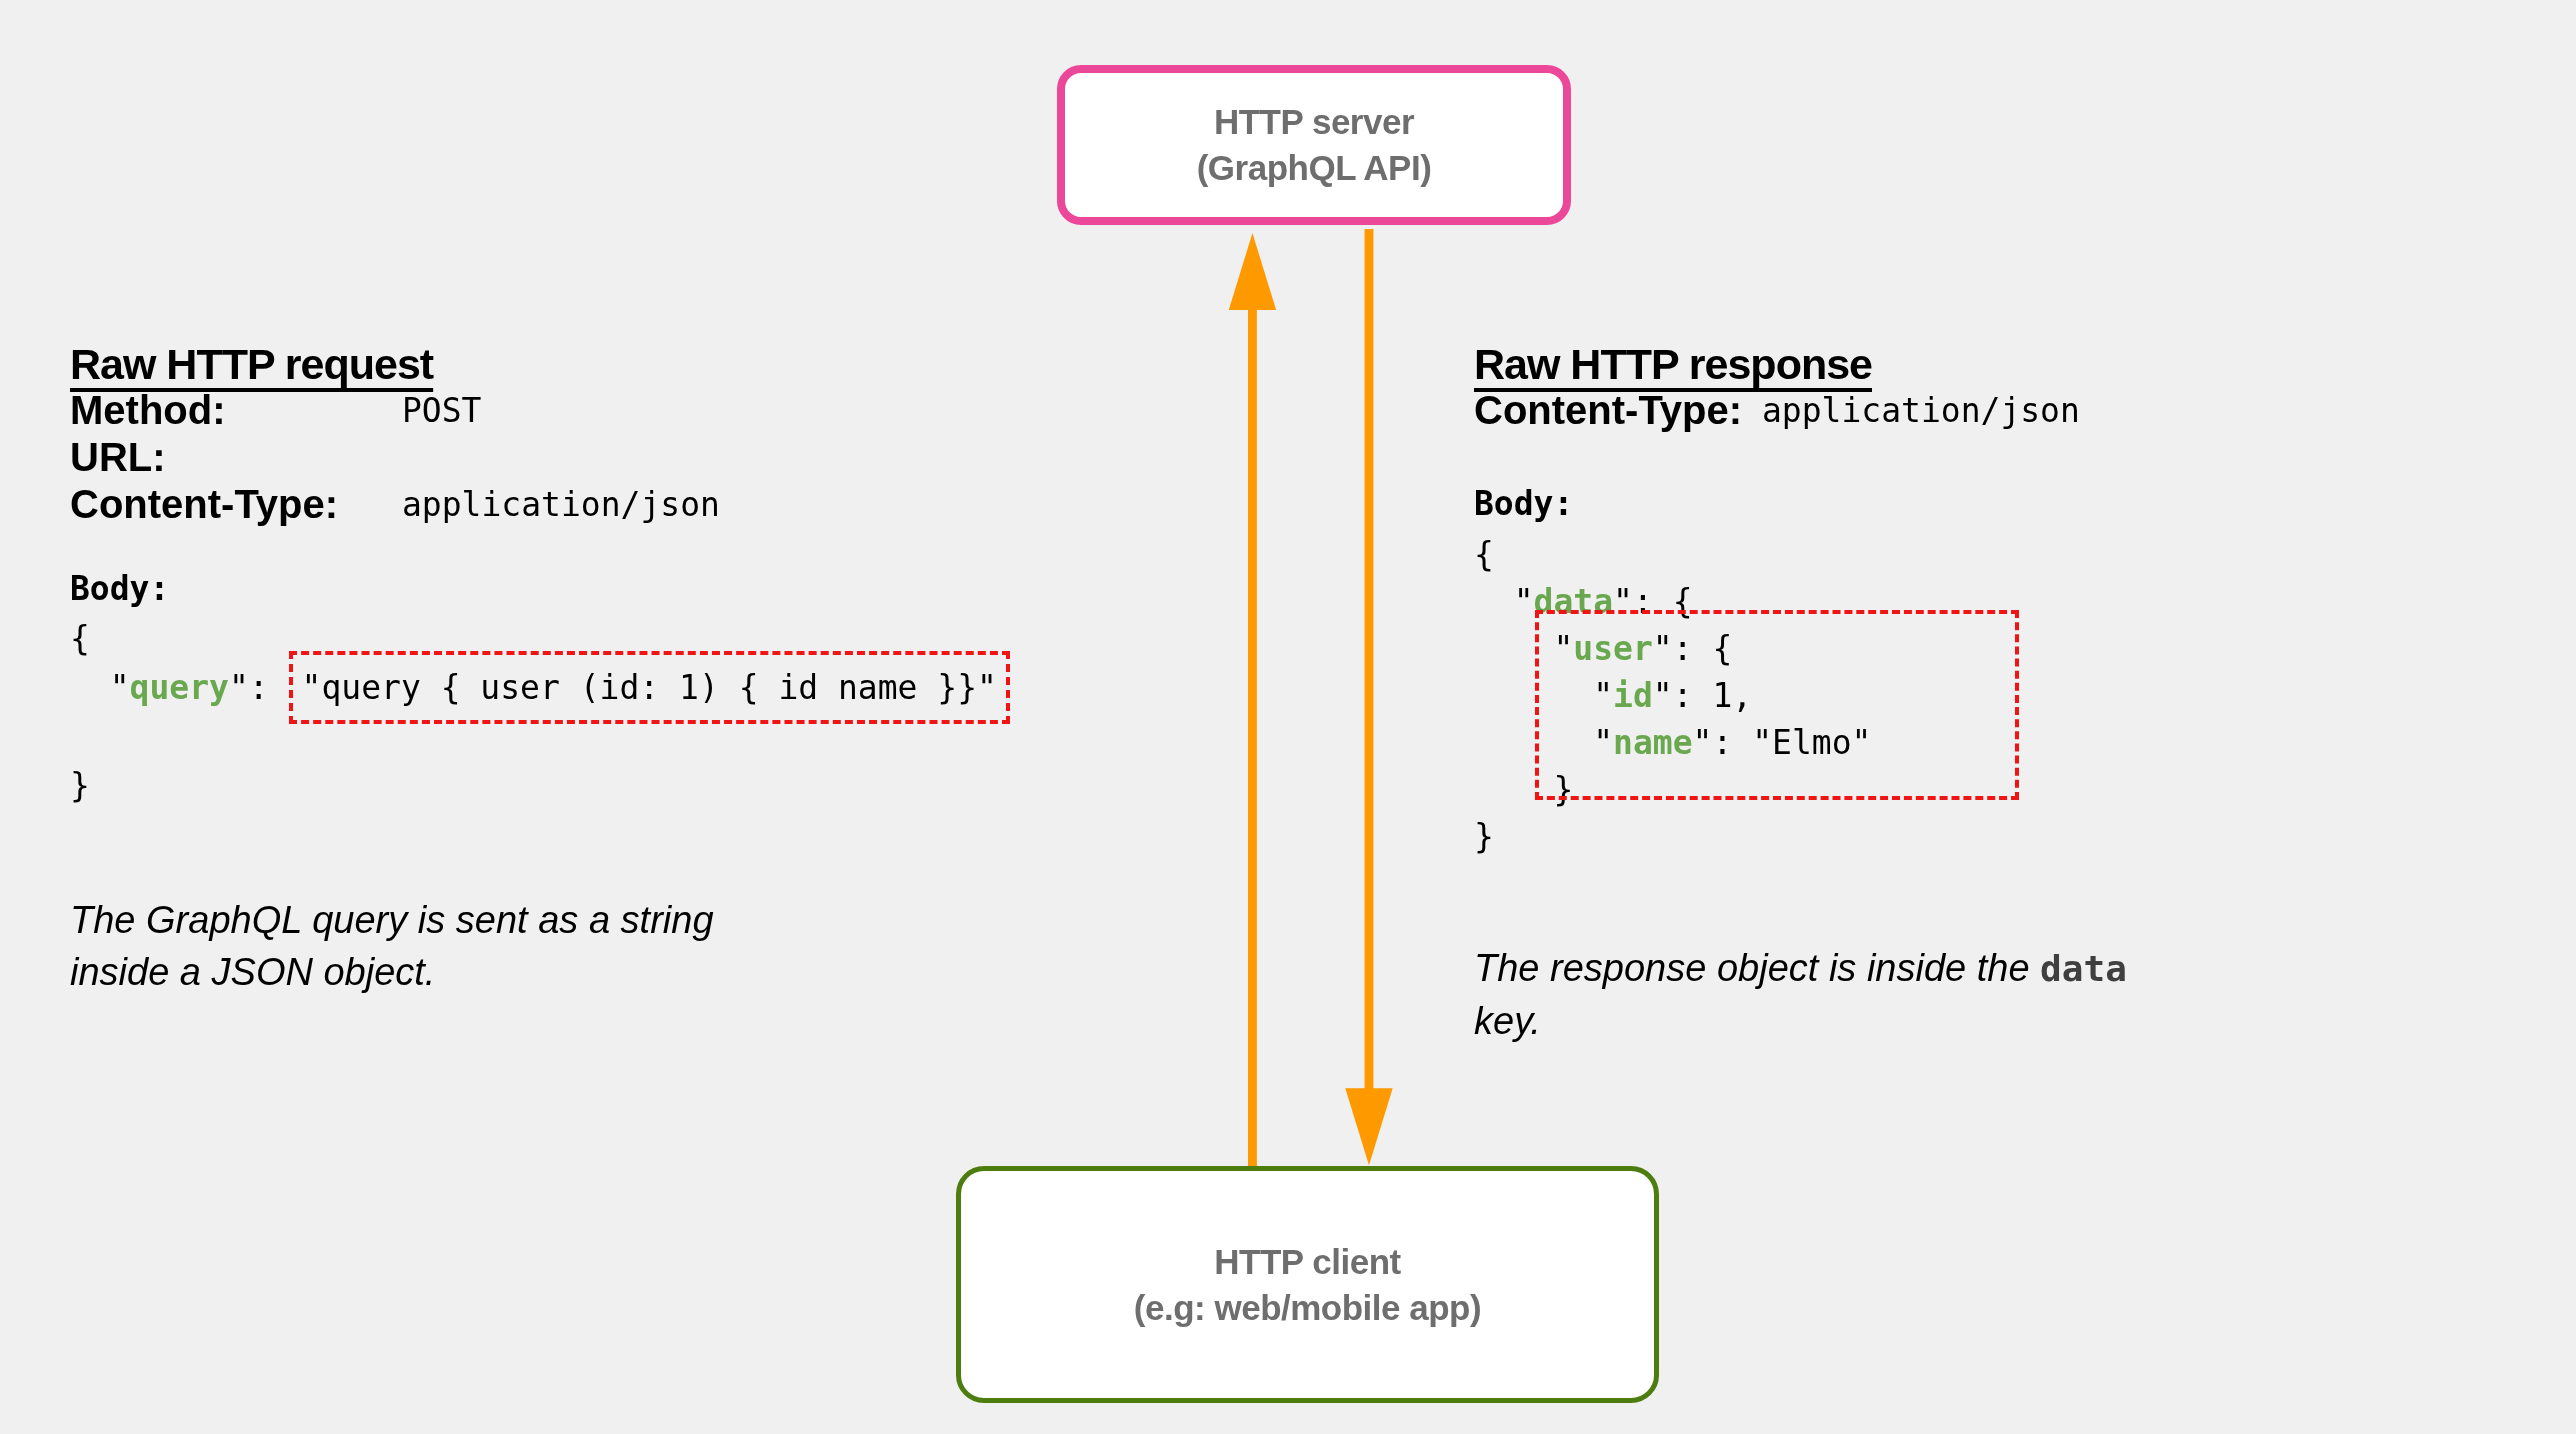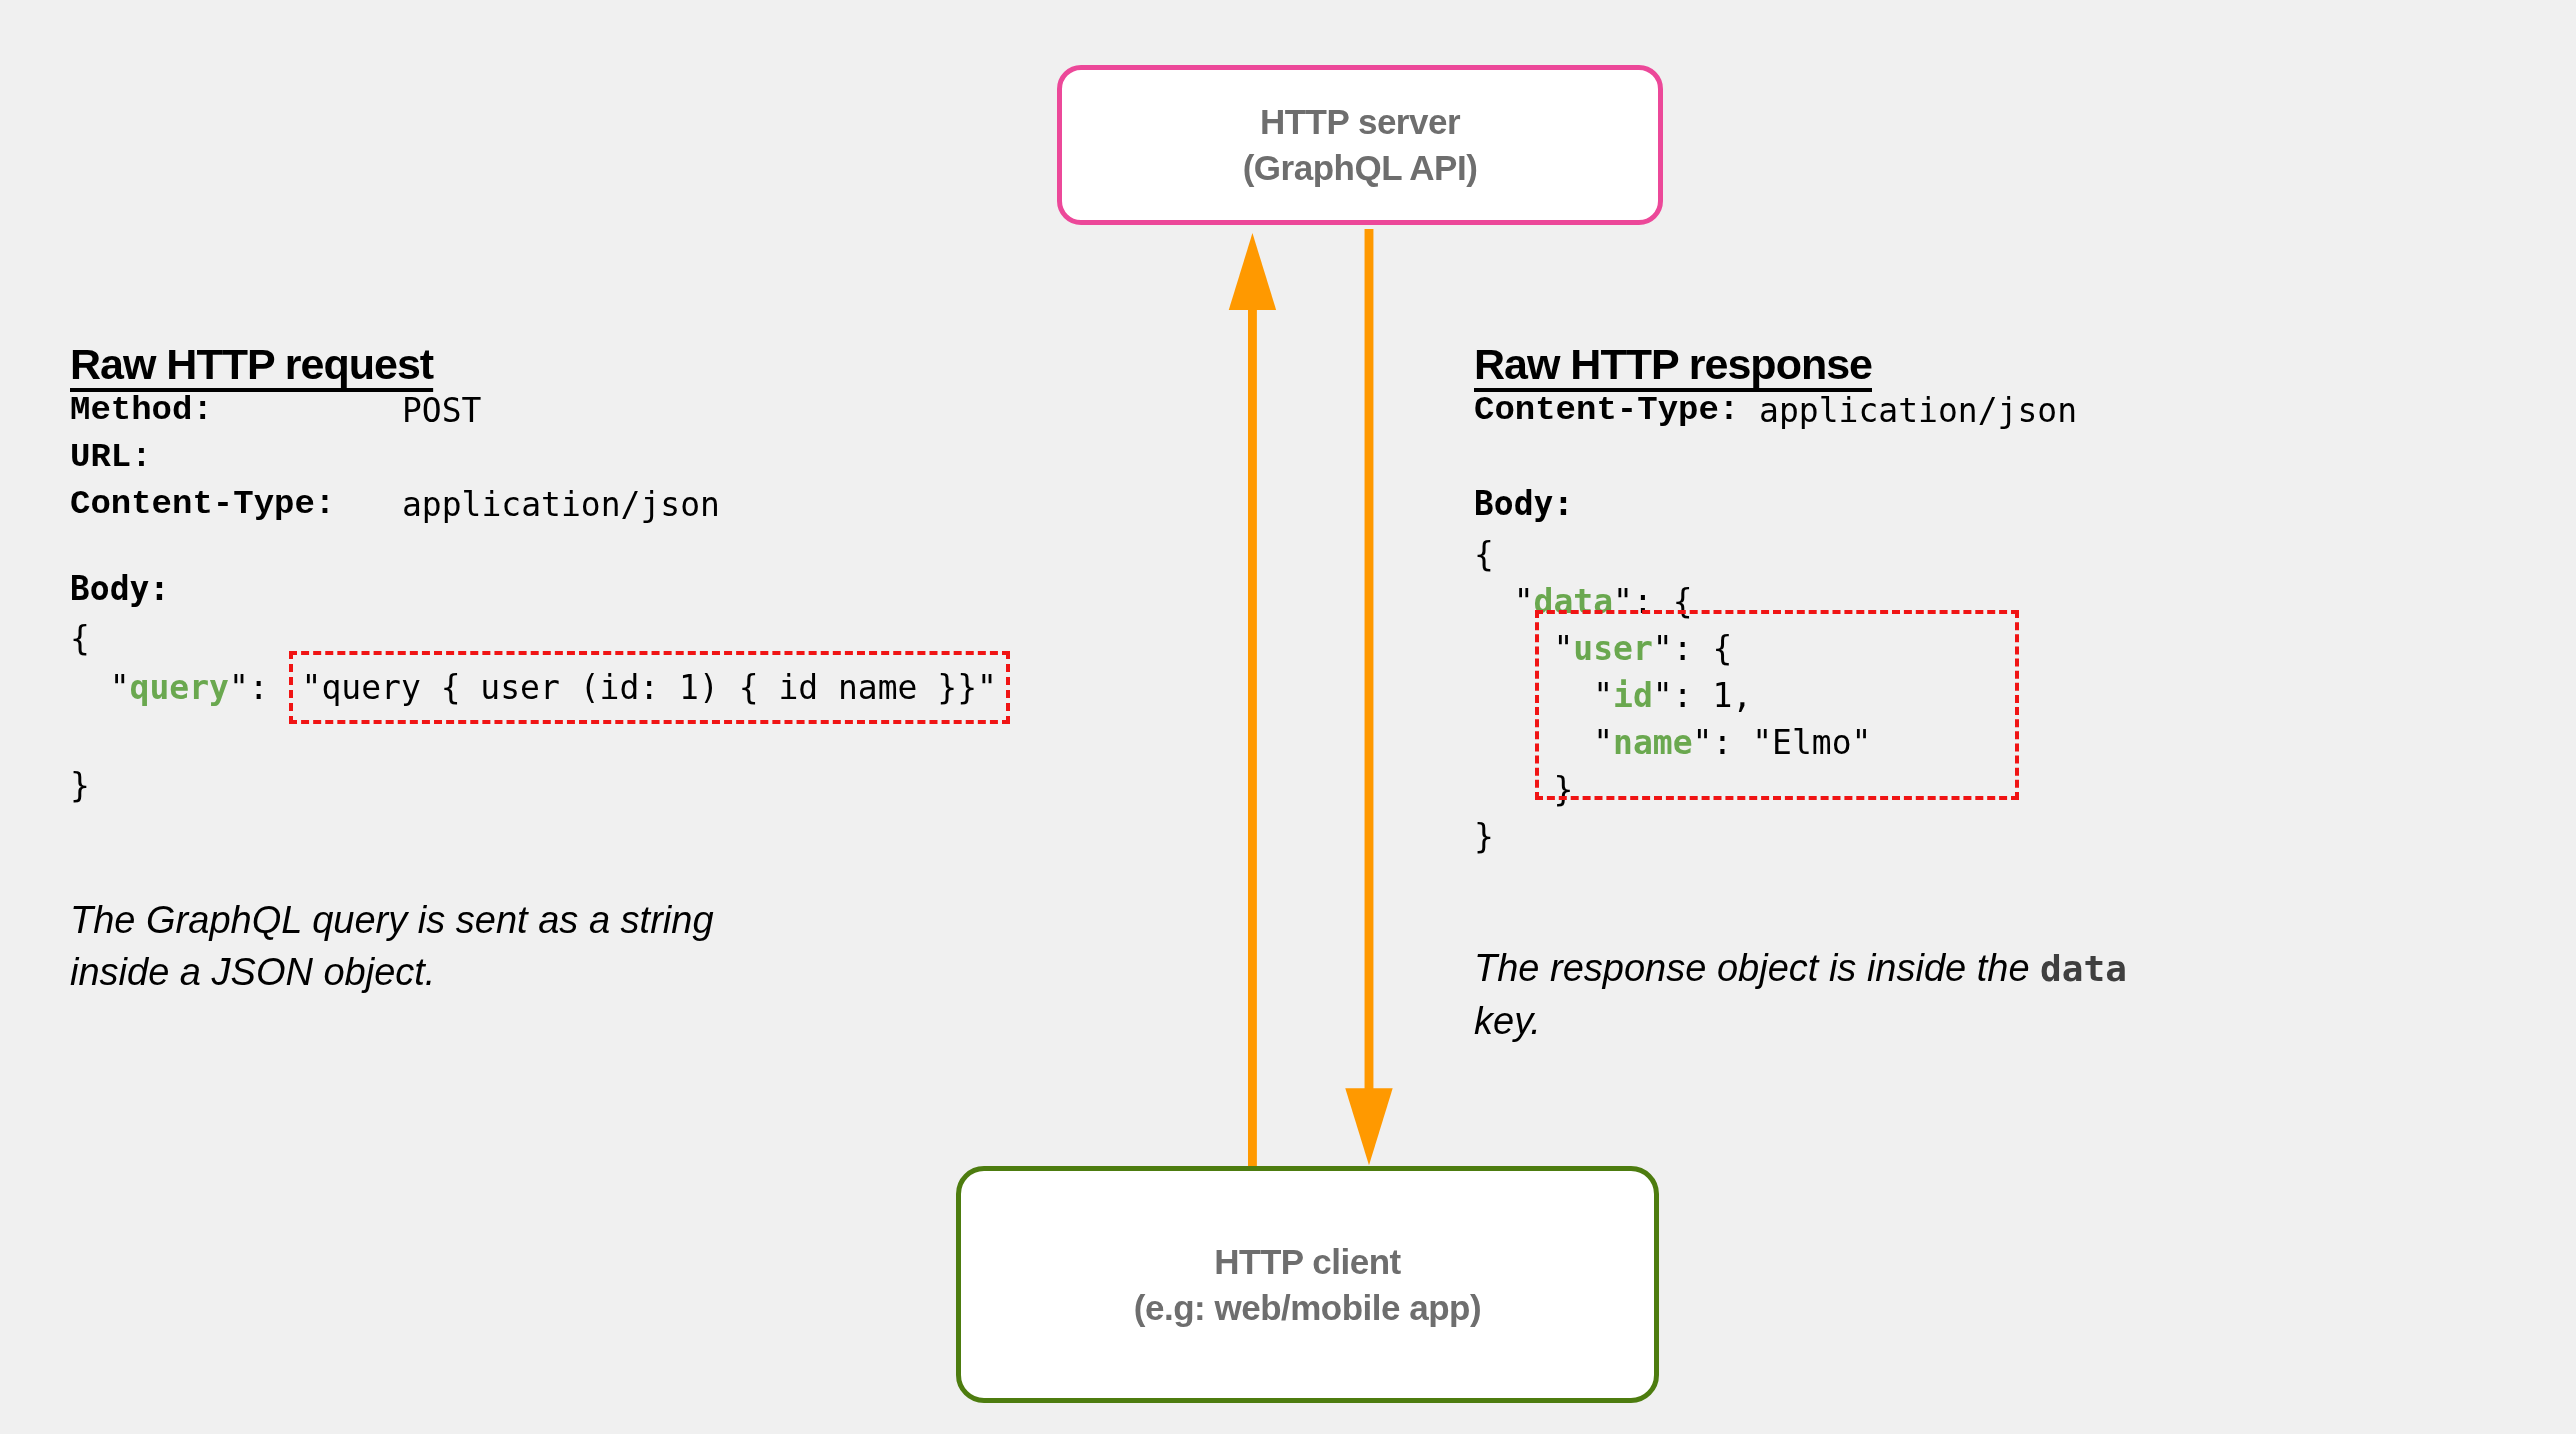--- a/index.html
+++ b/index.html
@@ -21,42 +21,42 @@
     text-align:center;
   }
   .node .node-line{
     font-weight:bold;
     font-size:35px;
     line-height:46px;
     color:#6e6e6e;
     letter-spacing:-0.5px;
   }
   #server-box{
-    left:1057px;top:65px;width:606px;height:160px;
-    border:5px solid #ec4899;border-radius:24px;
+    left:1057px;top:65px;width:514px;height:160px;
+    border:8px solid #ec4899;border-radius:24px;
   }
   #client-box{
     left:956px;top:1166px;width:703px;height:237px;
     border:5px solid #4d7c0f;border-radius:28px;
   }
   
   #arrows{position:absolute;left:0;top:0;width:2576px;height:1434px;}
   
   .col-heading{
     position:absolute;
     font-size:43px;font-weight:bold;letter-spacing:-1px;
     text-decoration:underline;
     text-decoration-thickness:3.5px;
     text-underline-offset:9px;
     color:#000;
     margin-top:48px;
   }
   .meta{position:absolute;}
   .meta-row{display:flex;line-height:47px;white-space:pre;}
-  .meta-label{font-family:Liberation Mono, monospace;font-size:34px;font-weight:bold;width:332px;}
+  .meta-label{font-family:Liberation Sans, sans-serif;font-size:40px;font-weight:bold;width:332px;}
   .meta-label.inline{width:auto;}
   .meta-value{font-family:"DejaVu Sans Mono", monospace;font-size:33px;}
   .body-label{position:absolute;font-family:"DejaVu Sans Mono", monospace;font-size:33px;font-weight:bold;line-height:47px;}
   .codeblock{position:absolute;}
   .code-line{font-family:"DejaVu Sans Mono", monospace;font-size:33px;line-height:47px;white-space:pre;}
   .code-line.tall{line-height:49px;}
   .jkey{color:#6aa84f;font-weight:bold;}
   .red-inline{
     border:4px dashed #f01414;
     padding:13px 9px;

